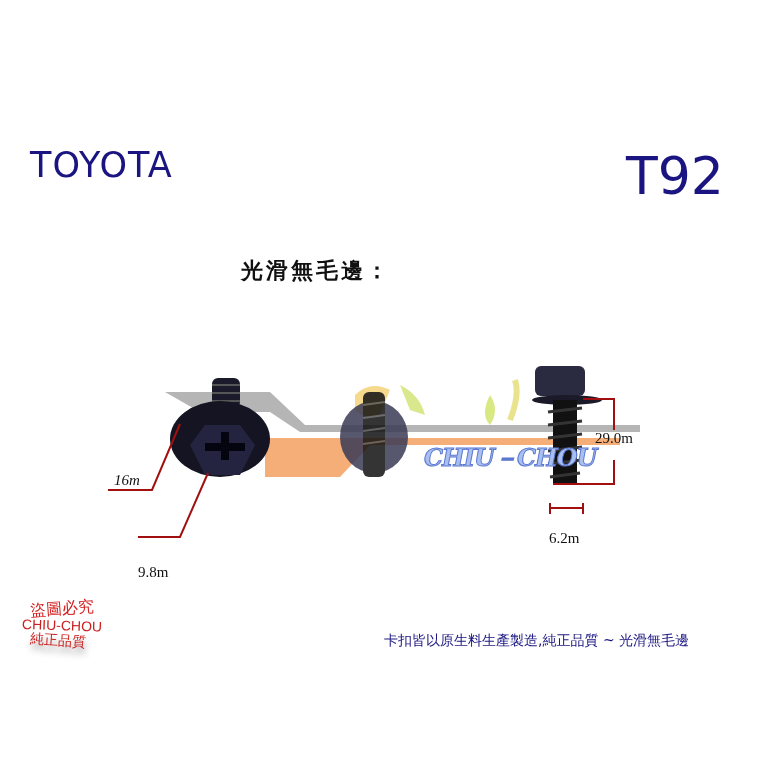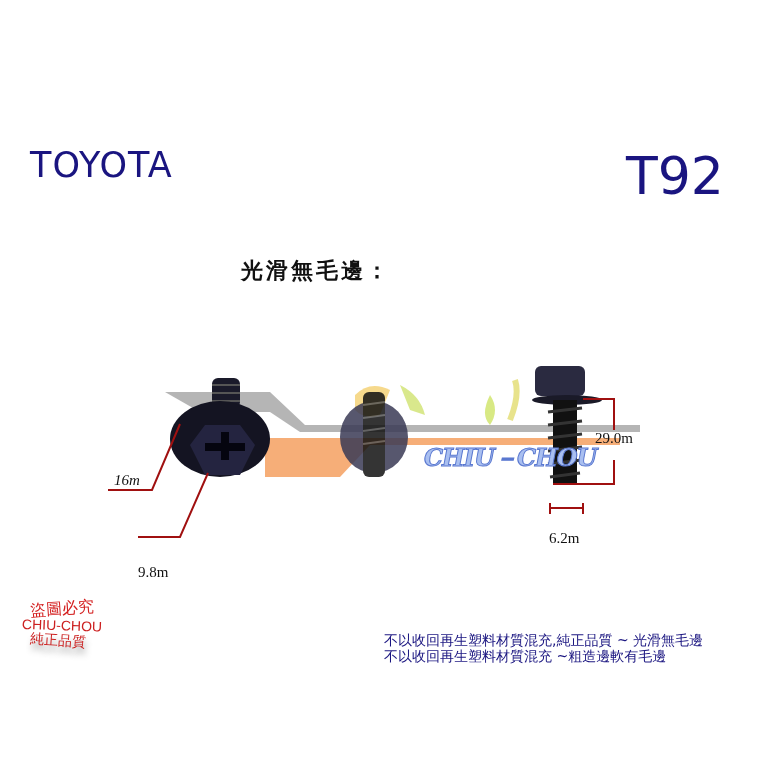--- a/index.html
+++ b/index.html
@@ -85,15 +85,14 @@
   <div class="abs dim" style="left:549px; top:180px;">6.2m</div>
 </div>
 
 <div class="abs stamp">
   <span class="l1">盜圖必究</span>
   <span class="l2">CHIU-CHOU</span>
   <span class="l3">純正品質</span>
 </div>
 
 <div class="abs desc">
-  <div>不以收回再生塑料材質混充,純正品質 ~ 光滑無毛邊</div>
-  <div>不以收回再生塑料材質混充 ~粗造邊軟有毛邊</div>
+  <div>卡扣皆以原生料生產製造,純正品質 ~ 光滑無毛邊</div>
 </div>
 
 </body></html>

